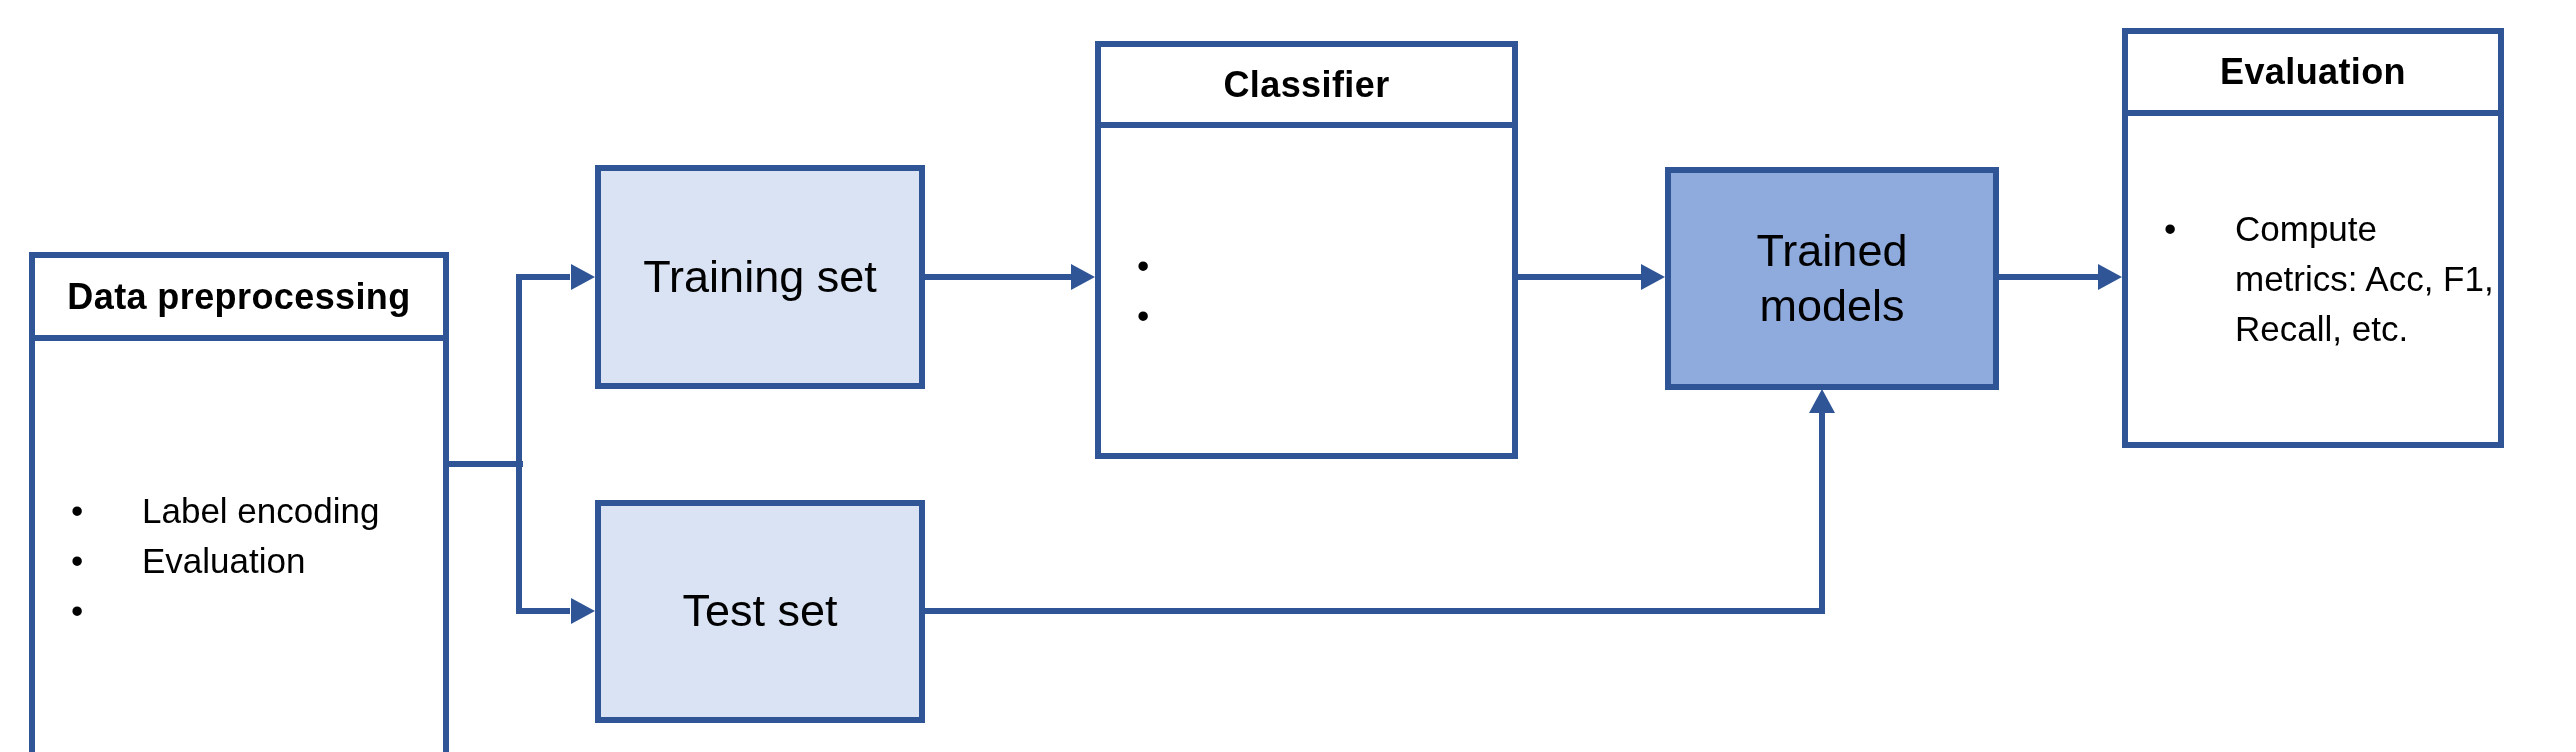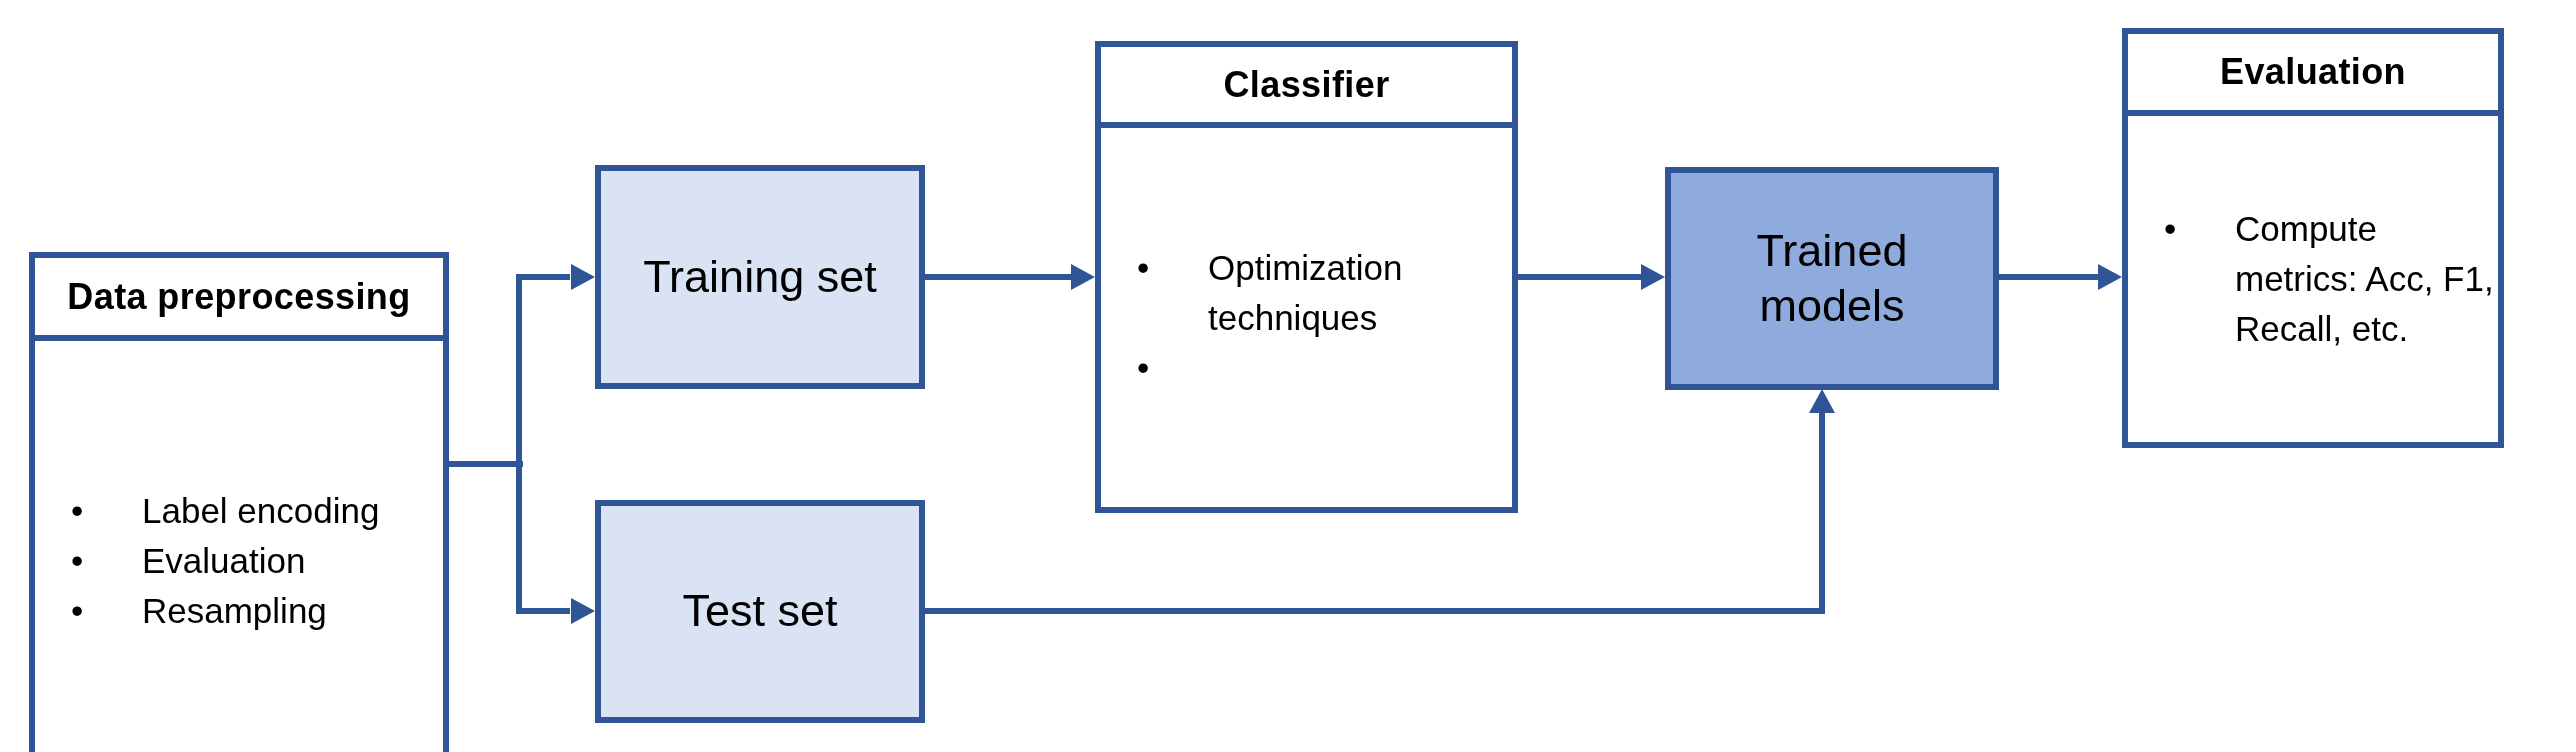--- a/index.html
+++ b/index.html
@@ -99,43 +99,41 @@
         <div class="bullet-item">
           <span class="bullet-marker">•</span>
           <span class="bullet-text">Label encoding</span>
         </div>
         <div class="bullet-item">
           <span class="bullet-marker">•</span>
           <span class="bullet-text">Evaluation</span>
         </div>
         <div class="bullet-item">
           <span class="bullet-marker">•</span>
-          <span class="bullet-text">Resampling</span>
         </div>
       </div>
     </div>
   </div>
 
   <div class="node light label-node" style="left:595px; top:500px; width:330px; height:223px;">
     <div class="node-label">Test set</div>
   </div>
 
   <div class="node light label-node" style="left:595px; top:165px; width:330px; height:224px;">
     <div class="node-label">Training set</div>
   </div>
 
-  <div class="node" style="left:1095px; top:41px; width:423px; height:472px;">
+  <div class="node" style="left:1095px; top:41px; width:423px; height:418px;">
     <div class="node-header" style="height:81px;">
       <div class="node-title">Classifier</div>
     </div>
     <div class="node-body">
       <div class="bullet-list">
         <div class="bullet-item">
           <span class="bullet-marker">•</span>
-          <span class="bullet-text" style="max-width:264px;">Optimization techniques</span>
         </div>
         <div class="bullet-item">
           <span class="bullet-marker">•</span>
         </div>
       </div>
     </div>
   </div>
 
   <div class="node medium label-node" style="left:1665px; top:167px; width:334px; height:223px;">
     <div class="node-label" style="max-width:233px;">Trained models</div>

